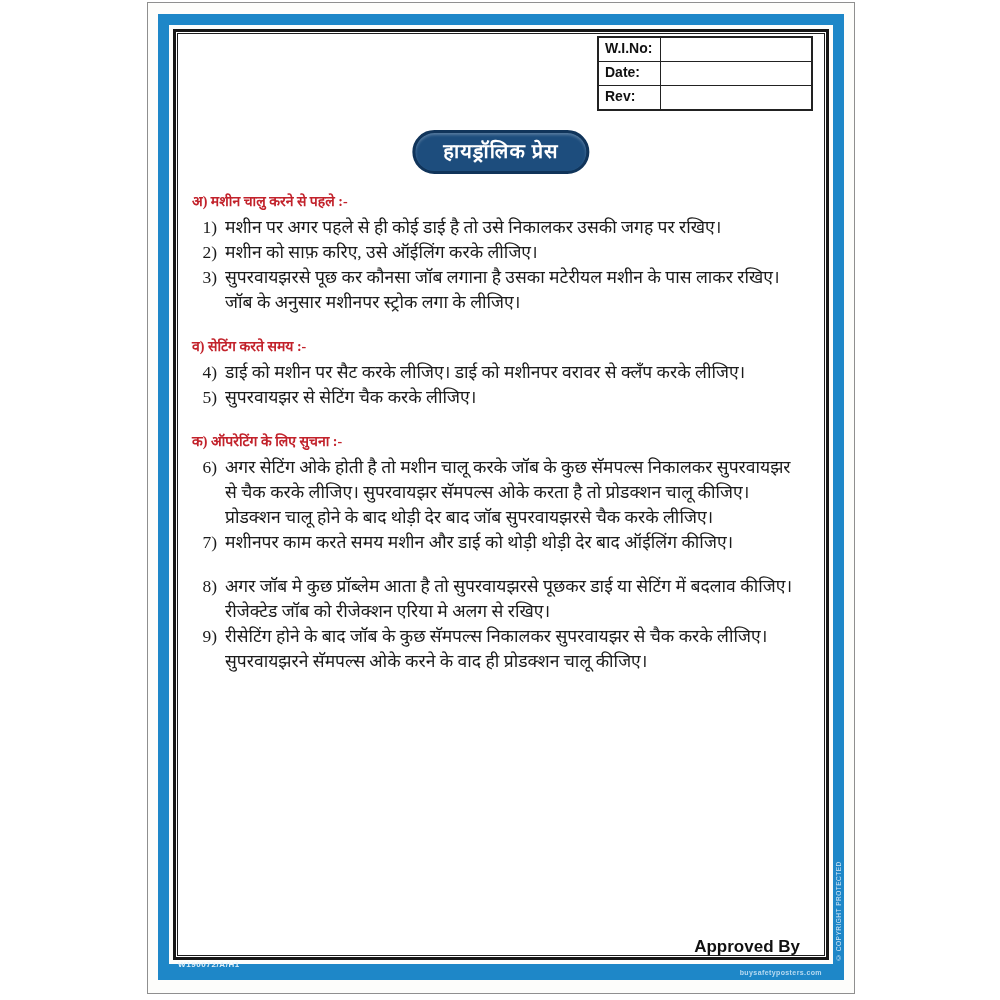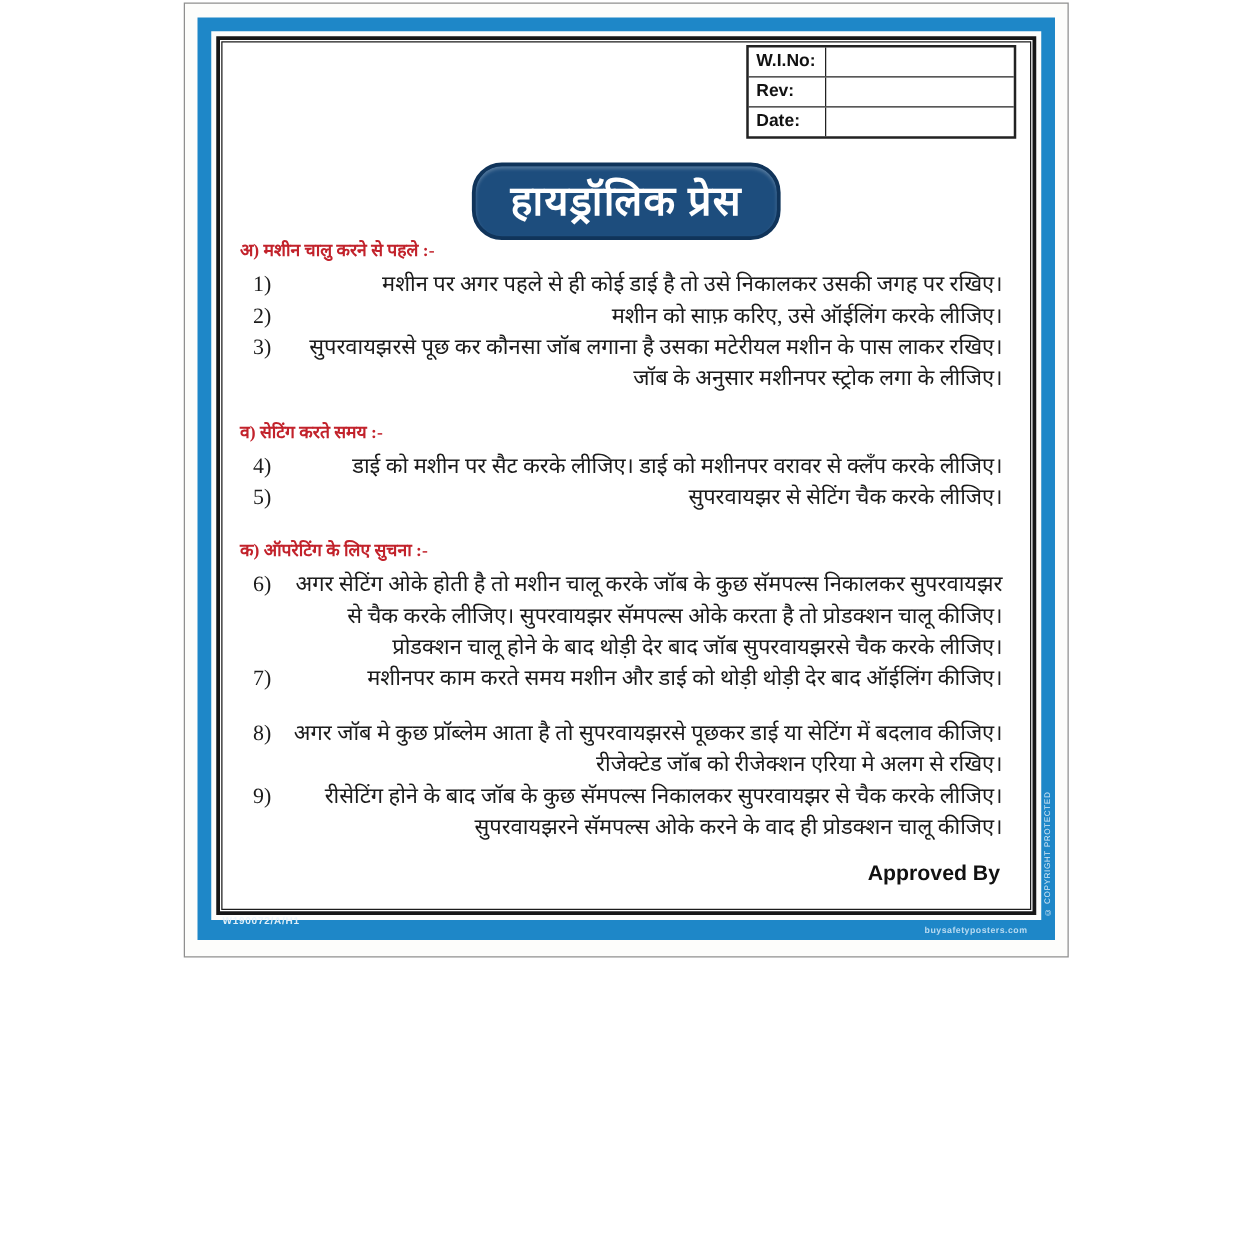--- a/index.html
+++ b/index.html
@@ -1,21 +1,21 @@
 <!DOCTYPE html>
 <html><head>
 <meta charset="utf-8">
 <style>
   html,body{margin:0;padding:0;}
   body{
     width:1000px;height:1000px;position:relative;background:#ffffff;
     font-family:"Liberation Serif", serif;
   }
   .poster{
-    position:absolute;left:147px;top:2px;width:708px;height:764px;
+    position:absolute;left:147px;top:2px;width:708px;height:992px;
     background:#fdfdfb;border:1px solid #8f8f8f;box-sizing:border-box;
   }
   .blue-frame{
     position:absolute;left:10px;top:11px;right:10px;bottom:13px;
     border-style:solid;border-color:#1e87c8;
     border-width:11px 11px 16px 11px;box-sizing:border-box;
   }
   .black-frame{
     position:absolute;left:4px;top:4px;right:4px;bottom:4px;
     border:3px solid #161616;background:#ffffff;
@@ -37,39 +37,39 @@
     font-weight:bold;font-size:14px;color:#111;border-right:1px solid #222;
   }
   .meta-value{flex:1;}
   
   .title-pill{
     position:absolute;top:98px;left:50%;transform:translateX(-50%);
     background:#1d4d7d;border:3px solid #10345a;border-radius:24px;
     padding:4px 28px 7px 28px;box-shadow:inset 0 2px 3px rgba(255,255,255,0.25);
   }
   .title-text{
-    color:#ffffff;font-weight:bold;font-size:33px;letter-spacing:1px;
+    color:#ffffff;font-weight:bold;font-size:20px;letter-spacing:1px;
     white-space:nowrap;
     margin-top:32px;
   }
   
   .body-area{
     position:absolute;top:157px;left:16px;right:24px;
     color:#1b1b1b;font-size:17.5px;line-height:25px;
   }
   .section{margin-bottom:19px;}
   .sec-heading{
     color:#c2222b;font-weight:bold;font-size:14px;line-height:26px;
   }
   .sec-heading.indented{padding-left:9px;}
   .item{display:flex;}
   .item-num{flex:none;width:33px;text-align:right;padding-right:8px;box-sizing:border-box;}
-  .item-text{flex:1;text-align:right;}
+  .item-text{flex:1;}
   .approved{
-    position:absolute;right:26px;bottom:20px;
+    position:absolute;right:26px;bottom:0;
     font-family:"Liberation Sans", sans-serif;font-weight:bold;
     font-size:17px;color:#111;
   }
   
   .strip-code{
     position:absolute;left:30px;bottom:24px;
     font-family:Liberation Sans, sans-serif;font-weight:bold;
     font-size:8px;letter-spacing:0.6px;color:#eaf4fb;opacity:0.95;
   }
   .strip-brand{
@@ -90,25 +90,25 @@
 <div class="poster">
   <div class="blue-frame">
     <div class="black-frame">
 
       <div class="meta-table">
         <div class="meta-row">
           <div class="meta-label">W.I.No:</div>
           <div class="meta-value"></div>
         </div>
         <div class="meta-row">
-          <div class="meta-label">Rev:</div>
+          <div class="meta-label">Date:</div>
           <div class="meta-value"></div>
         </div>
         <div class="meta-row">
-          <div class="meta-label">Date:</div>
+          <div class="meta-label">Rev:</div>
           <div class="meta-value"></div>
         </div>
       </div>
 
       <div class="title-pill">
         <span class="title-text">हायड्रॉलिक प्रेस</span>
       </div>
 
       <div class="body-area">
 

